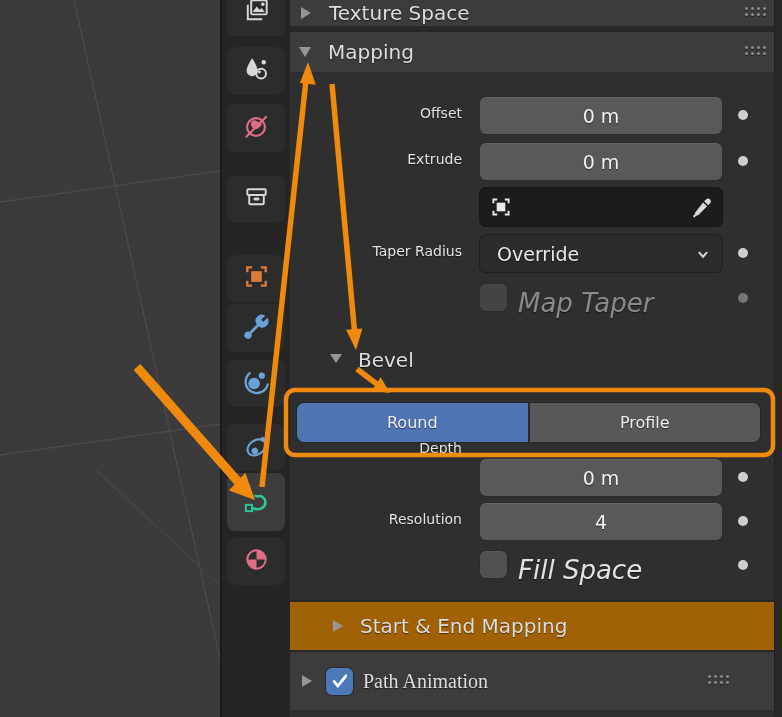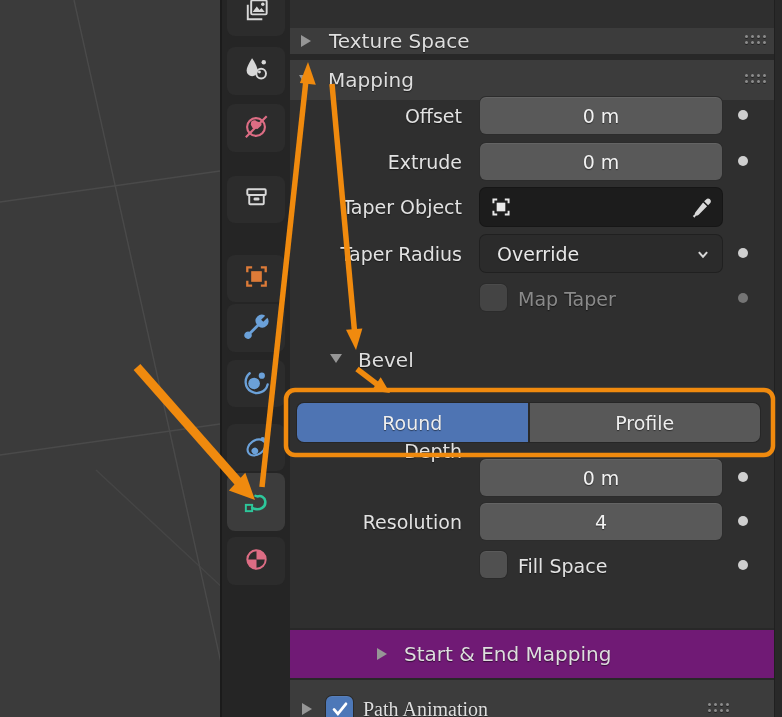--- a/index.html
+++ b/index.html
@@ -15,57 +15,57 @@
   #tabbar { position:absolute; left:220px; top:0; width:70px; height:717px;
             background:#252525; border-left:2px solid #1b1b1b; }
   .tab { position:absolute; left:5px; width:58px; height:47px; background:#2c2c2c;
          border-radius:8px; display:flex; align-items:center; justify-content:center; cursor:pointer; }
   .tab.active { background:#3c3c3c; }
   .tab svg { width:31px; height:31px; }
   
   #panel { position:absolute; left:290px; top:0; width:484px; height:717px; background:#2f2f2f; }
   #rightstrip { position:absolute; left:774px; top:0; width:8px; height:717px;
                 background:#292929; border-left:1px solid #202020; }
-  .strip { position:absolute; left:0; width:484px; display:flex; align-items:center;margin-top:28px; }
+  .strip { position:absolute; left:0; width:484px; display:flex; align-items:center; }
   .hdr { background:#3c3c3c; }
-  .subhdr { background:#701a75;padding-left:44px; }
+  .subhdr { background:#a16207; }
   .gap { background:#282828; }
   .htext { color:#dedede; font-size:20px; text-shadow:0 1px 1px rgba(0,0,0,.55); }
   .tri-right { width:0; height:0; border-left:10px solid #969696;
                border-top:6.5px solid transparent; border-bottom:6.5px solid transparent; }
   .tri-down  { width:0; height:0; border-top:10px solid #969696;
                border-left:6.5px solid transparent; border-right:6.5px solid transparent; }
   .grip { display:grid; grid-template-columns:repeat(4,3px); grid-template-rows:repeat(2,3px);
           gap:3px; position:absolute; }
   .grip i { width:3px; height:3px; border-radius:50%; background:#8d8d8d; box-shadow:0 1px 0 #222; }
   .rowlabel { position:absolute; left:0; width:172px; text-align:right; color:#e2e2e2;
-              font-size:19px; text-shadow:0 1px 1px rgba(0,0,0,.5); }
+              font-size:14px; text-shadow:0 1px 1px rgba(0,0,0,.5); }
   .numfield { position:absolute; left:190px; width:242px; height:37px; background:#595959;
               border-radius:6px; box-shadow:0 0 0 1px #2c2c2c, inset 0 1px 0 rgba(255,255,255,.07);
               color:#f2f2f2; font-size:19px; display:flex; align-items:center; justify-content:center;
               text-shadow:0 1px 1px rgba(0,0,0,.5); cursor:ew-resize; }
   .objfield { position:absolute; left:190px; width:242px; height:38px; background:#1c1c1c;
               border-radius:6px; box-shadow:0 0 0 1px #161616; display:flex; align-items:center; }
   .dropdown { position:absolute; left:190px; width:242px; height:37px; background:#2b2b2b;
               border-radius:6px; box-shadow:0 0 0 1px #202020; color:#e8e8e8; font-size:19px;
               display:flex; align-items:center; padding-left:17px;
               text-shadow:0 1px 1px rgba(0,0,0,.5); cursor:pointer; }
   .kdot { position:absolute; left:448px; width:10px; height:10px; border-radius:50%;
           background:#cfcfcf; cursor:pointer; }
   .kdot.dim { background:#757575; }
   .checkbox { position:absolute; width:27px; height:27px; border-radius:6px; background:#4b4b4b;
               box-shadow:0 0 0 1px #2a2a2a, inset 0 1px 0 rgba(255,255,255,.06); cursor:pointer; }
   .checkbox.checked { background:#4d78b8; }
-  .cblabel { position:absolute; font-size:19px; color:#e2e2e2; text-shadow:0 1px 1px rgba(0,0,0,.5); }
+  .cblabel { position:absolute; font-size:26px; color:#e2e2e2; text-shadow:0 1px 1px rgba(0,0,0,.5);font-style:italic; }
   .cblabel.dim { color:#8a8a8a; }
   
   #segment { position:absolute; left:7px; top:403px; width:463px; height:39px; background:#2a2a2a;
              border-radius:7px; display:flex; gap:2px; overflow:hidden;
              box-shadow:0 0 0 1px #262626; }
-  .segbtn { flex:1; background:#585858; color:#eeeeee; font-size:19px; display:flex;
+  .segbtn { flex:1; background:#585858; color:#eeeeee; font-size:16px; display:flex;
             align-items:center; justify-content:center; text-shadow:0 1px 1px rgba(0,0,0,.5);
             cursor:pointer; }
   .segbtn.active { background:#4e74b3; }
   
   #annotations { position:absolute; left:0; top:0; width:782px; height:717px;
                  pointer-events:none; z-index:50; }
 </style>
 </head>
 <body>
 
@@ -221,21 +221,20 @@
     </div>
 
     <div class="rowlabel" style="top:105px;">Offset</div>
     <div class="numfield" style="top:97px;">0 m</div>
     <div class="kdot" style="top:110px;"></div>
 
     <div class="rowlabel" style="top:151px;">Extrude</div>
     <div class="numfield" style="top:143px;">0 m</div>
     <div class="kdot" style="top:156px;"></div>
 
-    <div class="rowlabel" style="top:196px;">Taper Object</div>
     <div class="objfield" style="top:188px;">
       <span style="margin-left:8px; display:flex;">
         <svg viewBox="0 0 24 24" width="26" height="26">
           <rect x="8" y="8" width="8" height="8" fill="#e8e8e8"></rect>
           <path d="M5 8.5 v-3.5 h3.5 M15.5 5 h3.5 v3.5 M19 15.5 v3.5 h-3.5 M8.5 19 h-3.5 v-3.5" stroke="#e8e8e8" stroke-width="1.8" fill="none"></path>
         </svg>
       </span>
       <span style="margin-left:auto; margin-right:9px; display:flex;">
         <svg viewBox="0 0 24 24" width="25" height="25">
           <path d="M19.3 3.4 a2.7 2.7 0 0 1 1.9 4.6 l-1.9 1.9 -3.8-3.8 1.9-1.9 a2.7 2.7 0 0 1 1.9-.8 z" fill="#d9d9d9"></path>

